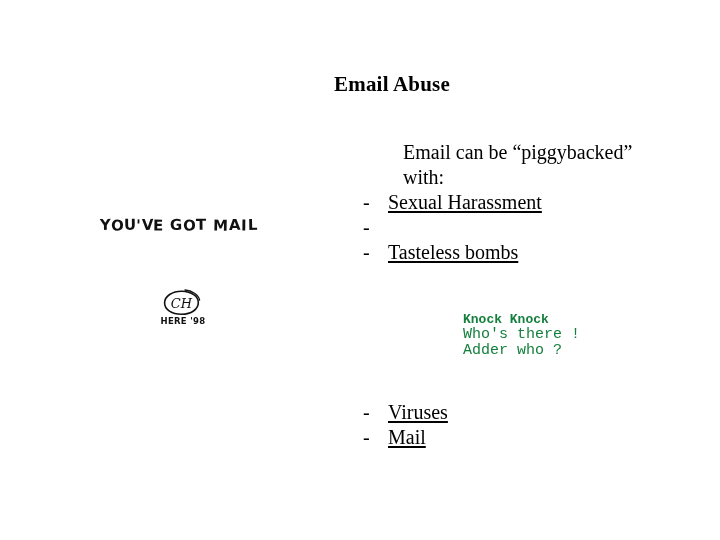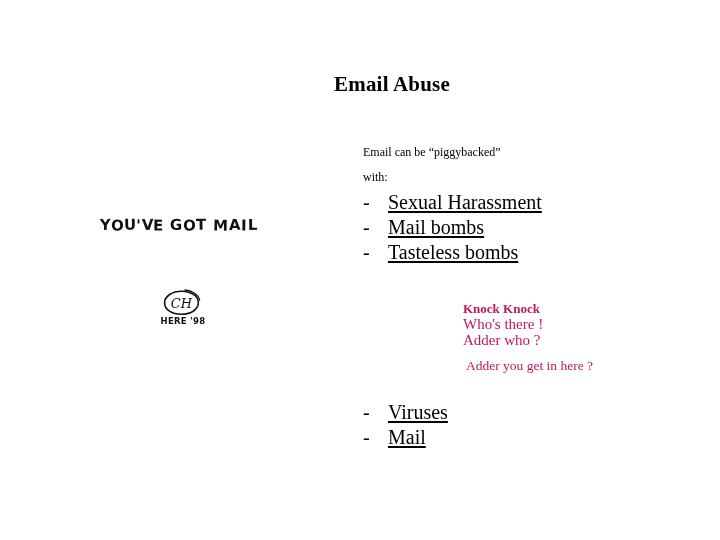--- a/index.html
+++ b/index.html
@@ -35,23 +35,24 @@
 
   
   #body-col {
     position: absolute;
     left: 363px;
     top: 140px;
     width: 300px;
   }
   .intro-line {
     font-family: "Liberation Serif", "DejaVu Serif", serif;
-    font-size: 12px;
+    font-size: 20px;
     line-height: 25px;
     white-space: nowrap;
+    margin-left: 40px;
   }
 
   .bullet-row {
     display: flex;
     align-items: baseline;
     font-family: "Liberation Serif", "DejaVu Serif", serif;
     font-size: 20px;
     line-height: 25px;
     white-space: nowrap;
   }
@@ -61,24 +62,24 @@
   }
   .bullet-link {
     text-decoration: underline;
     text-underline-offset: 2px;
   }
 
   
   #joke {
     position: absolute;
     left: 463px;
-    top: 301px;
+    top: 312px;
     width: 220px;
-    font-family: Liberation Serif, serif;
-    color: #be185d;
+    font-family: Liberation Mono, monospace;
+    color: #15803d;
   }
   .joke-head {
     font-size: 13px;
     font-weight: bold;
     line-height: 15px;
     white-space: nowrap;
   }
   .joke-line {
     font-size: 15px;
     line-height: 16px;
@@ -161,35 +162,33 @@
     <div class="intro-line">Email can be “piggybacked”</div>
     <div class="intro-line">with:</div>
 
     <div class="bullet-row">
       <span class="bullet-dash">-</span>
       <span class="bullet-link">Sexual Harassment</span>
     </div>
 
     <div class="bullet-row">
       <span class="bullet-dash">-</span>
-      <span class="bullet-link">Mail bombs</span>
     </div>
 
     <div class="bullet-row">
       <span class="bullet-dash">-</span>
       <span class="bullet-link">Tasteless bombs</span>
     </div>
 
   </div>
 
   <div id="joke">
     <div class="joke-head">Knock Knock</div>
     <div class="joke-line">Who's there !</div>
     <div class="joke-line">Adder who ?</div>
-    <div class="joke-punch">Adder you get in here ?</div>
   </div>
 
   <div id="lower-bullets">
 
     <div class="bullet-row">
       <span class="bullet-dash">-</span>
       <span class="bullet-link">Viruses</span>
     </div>
 
     <div class="bullet-row">

